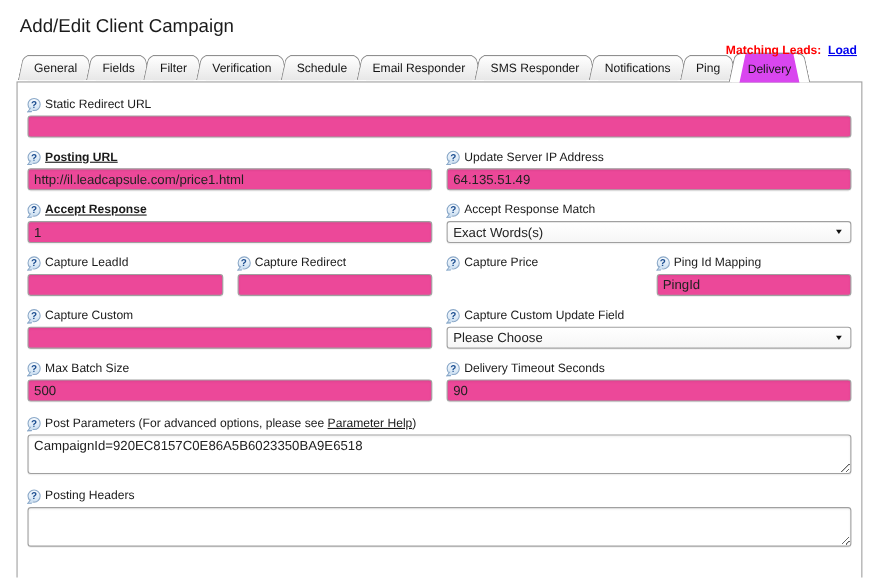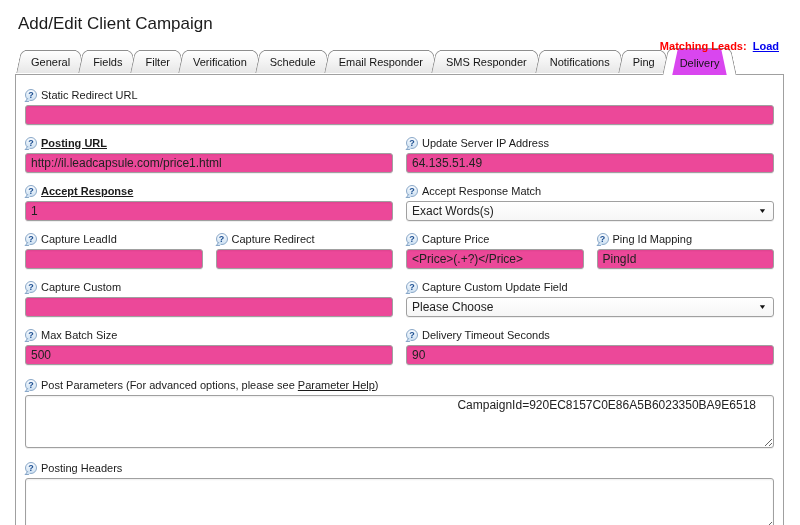--- a/index.html
+++ b/index.html
@@ -55,24 +55,23 @@
     box-shadow:inset 0 1px 2px rgba(0,0,0,0.07), 0 1px 0 #efefef;
   }
   .select{
     position:relative;width:100%;box-sizing:border-box;height:20px;border:1px solid #a0a0a0;border-radius:3px;
     background:linear-gradient(#ffffff,#f6f6f6);box-shadow:0 1px 0 #efefef;cursor:pointer;
     display:flex;align-items:center;padding:0 20px 0 5px;font-size:12px;color:#222;
   }
   .sel-text{overflow:hidden;text-overflow:ellipsis;white-space:nowrap;}
   .sel-arrow{position:absolute;right:6px;top:50%;transform:translateY(-52%) scaleY(0.75);font-size:9px;color:#111;}
   .ta{
-    display:block;width:100%;box-sizing:border-box;height:53px;border:1px solid #a0a0a0;border-radius:3px;
-    padding:2px 17px;font-family:inherit;font-size:12px;color:#222;outline:none;resize:both;
+    display:block;width:100%;box-sizing:border-box;height:36px;border:1px solid #a0a0a0;border-radius:3px;
+    padding:2px 5px;font-family:inherit;font-size:12px;color:#222;outline:none;resize:both;
     box-shadow:inset 0 1px 2px rgba(0,0,0,0.07), 0 1px 0 #efefef;
-    text-align:right;
   }
   .plink{color:#1b1b1b;text-decoration:underline;cursor:pointer;}
 </style>
 </head>
 <body>
 
 <h1 class="title">Add/Edit Client Campaign</h1>
 
 <div class="matching">
   <span class="m-label">Matching Leads:</span>
@@ -154,21 +153,20 @@
         <span class="help">?</span>
         <span class="txt">Capture Redirect</span>
       </div>
       <input class="inp" value="" style="">
     </div>
     <div class="field">
       <div class="lbl">
         <span class="help">?</span>
         <span class="txt">Capture Price</span>
       </div>
-      <input class="inp" value="&lt;Price&gt;(.+?)&lt;/Price&gt;" style="">
     </div>
     <div class="field">
       <div class="lbl">
         <span class="help">?</span>
         <span class="txt">Ping Id Mapping</span>
       </div>
       <input class="inp" value="PingId" style="">
     </div>
   </div>
 

